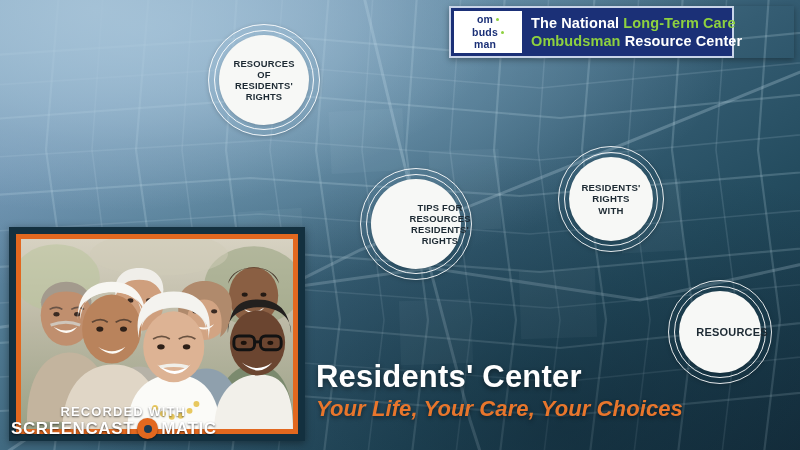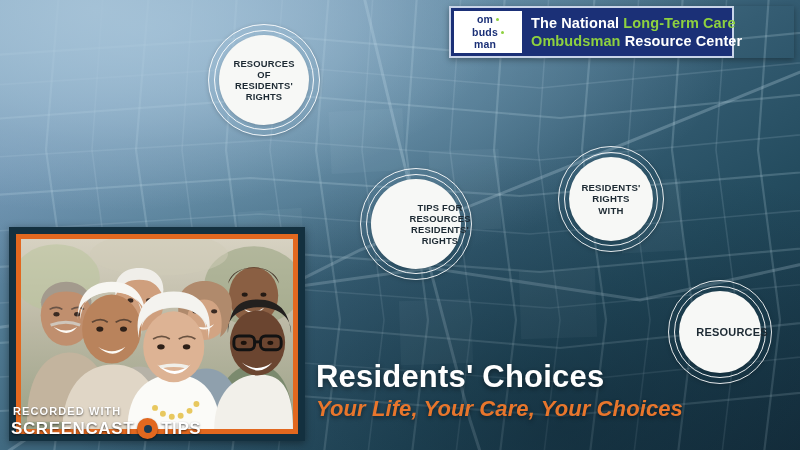--- a/index.html
+++ b/index.html
@@ -104,23 +104,24 @@
     overflow:hidden;background:#b9a691;
   }
   .photo svg{display:block;width:100%;height:100%;}
 
   
   .wm{
     position:absolute;left:6px;top:406px;width:180px;height:40px;
     pointer-events:none;
   }
   .wm .rec{
-    font-size:11px;font-weight:bold;color:#ffffff;letter-spacing:1.1px;
+    font-size:13px;font-weight:bold;color:#ffffff;letter-spacing:1.1px;
     margin-left:7px;line-height:11px;
     text-shadow:0 1px 2px rgba(0,0,0,0.6);
+    text-align:right;
   }
   .wm .som{
     display:flex;align-items:center;margin-left:5px;margin-top:1px;
   }
   .wm .som b{
     font-size:17px;font-weight:bold;color:#ffffff;letter-spacing:.6px;
     text-shadow:0 1px 2px rgba(0,0,0,0.65);
   }
   .wm .somdot{
     width:21px;height:21px;border-radius:50%;background:#e2681f;
@@ -389,20 +390,20 @@
         </svg>
       </div>
     </div>
   </div>
 
   <div class="wm">
     <div class="rec">RECORDED WITH</div>
     <div class="som">
       <b>SCREENCAST</b>
       <i class="somdot"></i>
-      <b>TIPS</b>
-    </div>
-  </div>
-
-  <div class="maintitle">Residents' Choices</div>
+      <b>MATIC</b>
+    </div>
+  </div>
+
+  <div class="maintitle">Residents' Center</div>
   <div class="subtitle">Your Life, Your Care, Your Choices</div>
 
 </div>
 
 </body></html>

